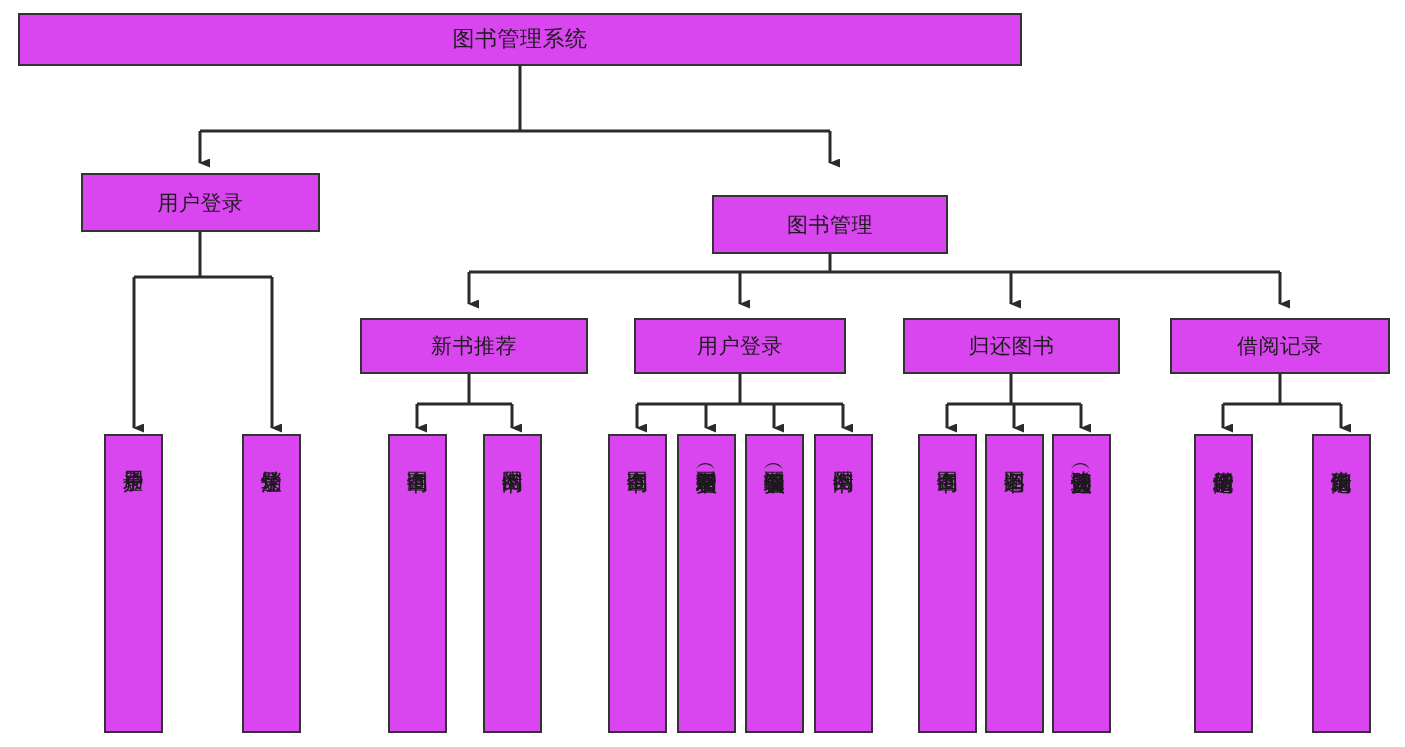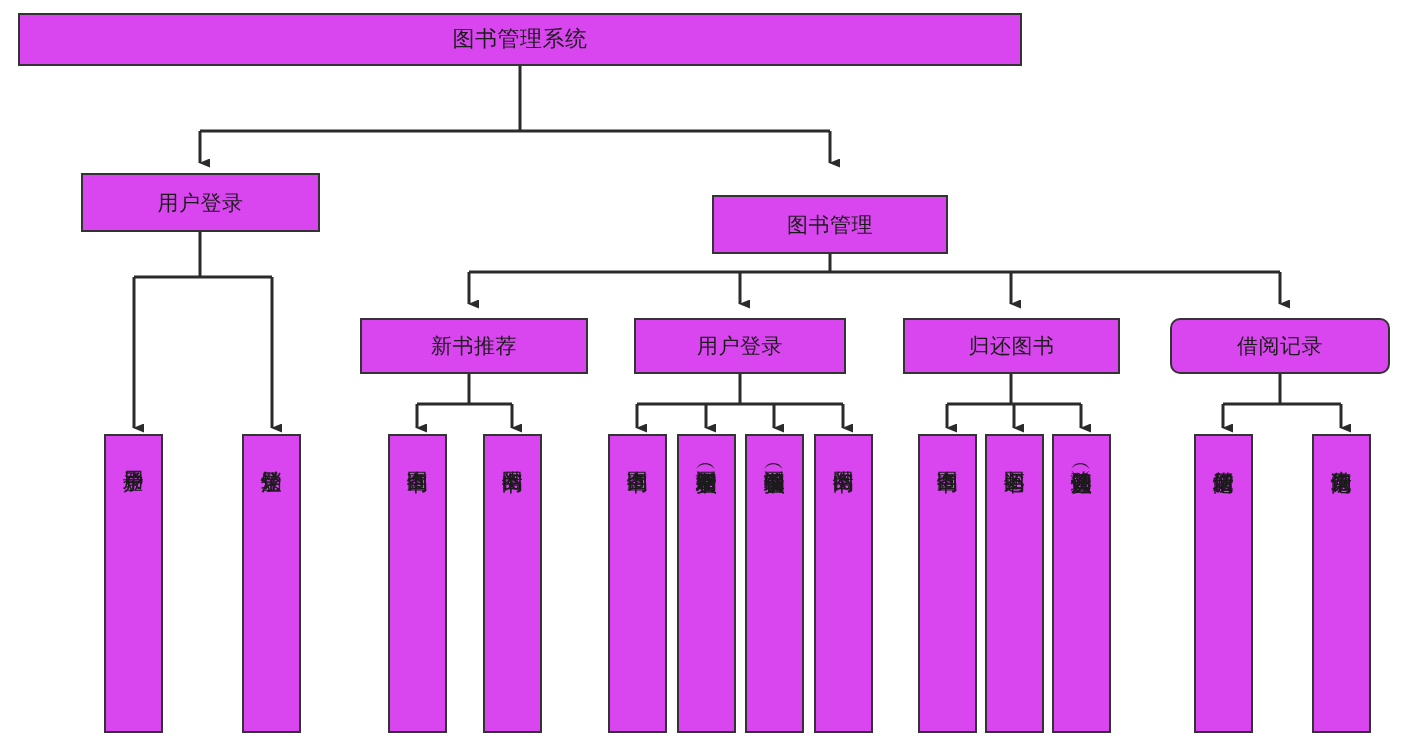--- a/index.html
+++ b/index.html
@@ -142,21 +142,21 @@
   </div>
 
   <div class="node h" style="left:634px; top:318px; width:212px; height:56px;">
     <span class="lbl">用户登录</span>
   </div>
 
   <div class="node h" style="left:903px; top:318px; width:217px; height:56px;">
     <span class="lbl">归还图书</span>
   </div>
 
-  <div class="node h" style="left:1170px; top:318px; width:220px; height:56px;border-radius:10px;">
+  <div class="node h" style="left:1170px; top:318px; width:220px; height:56px;">
     <span class="lbl">借阅记录</span>
   </div>
 
   <div class="node v" style="left:104px; top:434px; width:59px; height:299px;">
     <span class="lbl">用户登录</span>
   </div>
 
   <div class="node v" style="left:242px; top:434px; width:59px; height:299px;">
     <span class="lbl">注销登录</span>
   </div>

